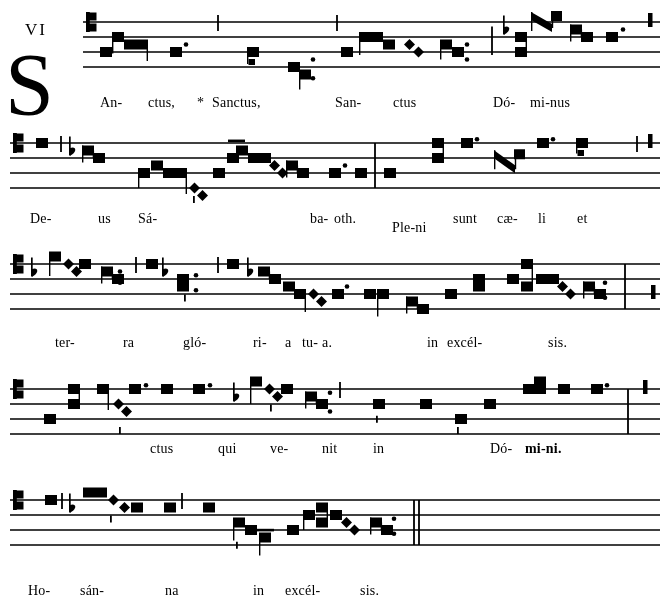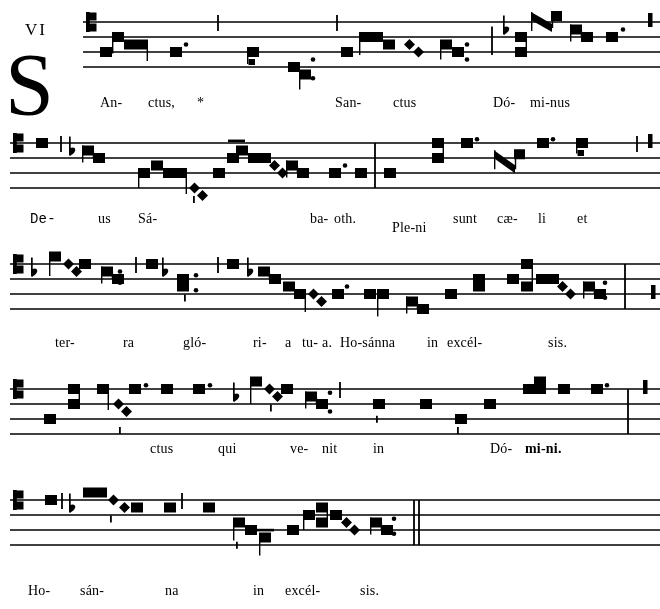--- a/index.html
+++ b/index.html
@@ -134,20 +134,21 @@
             <rect x="606" y="32" width="12" height="10" fill="#000000"></rect>
             <circle cx="623" cy="29.5" r="2.3" fill="#000000"></circle>
           </g>
           <g>
             <rect x="648" y="13" width="4.5" height="14" fill="#000000"></rect>
           </g>
         </svg>
         <div class="lyr" style="left: 100px; top: 95px;">An-</div>
         <div class="lyr" style="left: 148px; top: 95px;">ctus,</div>
         <div class="lyr" style="left: 197px; top: 95px;">*</div>
+        <div class="lyr" style="left: 212px; top: 95px;">Sanctus,</div>
         <div class="lyr" style="left: 335px; top: 95px;">San-</div>
         <div class="lyr" style="left: 393px; top: 95px;">ctus</div>
         <div class="lyr" style="left: 493px; top: 95px;">Dó-</div>
         <div class="lyr" style="left: 530px; top: 95px;">mi-nus</div>
       </div>
       <div class="sys" style="top: 120px; height: 120px;">
         <svg width="660" height="120">
           <g>
             <line x1="10" y1="23" x2="660" y2="23" stroke="#000000" stroke-width="1.6"></line>
             <line x1="10" y1="38" x2="660" y2="38" stroke="#000000" stroke-width="1.6"></line>
@@ -265,21 +266,21 @@
             <line x1="576.7" y1="23" x2="576.7" y2="33.5" stroke="#000000" stroke-width="1.4"></line>
             <rect x="577.5" y="30" width="6.5" height="6" fill="#000000"></rect>
           </g>
           <g>
             <line x1="637" y1="16" x2="637" y2="32" stroke="#000000" stroke-width="1.8"></line>
           </g>
           <g>
             <rect x="648" y="14" width="4.5" height="14" fill="#000000"></rect>
           </g>
         </svg>
-        <div class="lyr" style="left: 30px; top: 91px; font-family: Liberation Mono, monospace;">De-</div>
+        <div class="lyr" style="left: 30px; top: 91px;">De-</div>
         <div class="lyr" style="left: 98px; top: 91px;">us</div>
         <div class="lyr" style="left: 138px; top: 91px;">Sá-</div>
         <div class="lyr" style="left: 310px; top: 91px;">ba-</div>
         <div class="lyr" style="left: 334px; top: 91px; text-align: right;">oth.</div>
         <div class="lyr" style="left: 392px; top: 100px;">Ple-ni</div>
         <div class="lyr" style="left: 453px; top: 91px;">sunt</div>
         <div class="lyr" style="left: 497px; top: 91px;">cæ-</div>
         <div class="lyr" style="left: 538px; top: 91px;">li</div>
         <div class="lyr" style="left: 577px; top: 91px;">et</div>
       </div>
@@ -441,21 +442,20 @@
             <rect x="651" y="45" width="4.5" height="14" fill="#000000"></rect>
           </g>
         </svg>
         <div class="lyr" style="left: 55px; top: 95px;">ter-</div>
         <div class="lyr" style="left: 123px; top: 95px;">ra</div>
         <div class="lyr" style="left: 183px; top: 95px;">gló-</div>
         <div class="lyr" style="left: 253px; top: 95px;">ri-</div>
         <div class="lyr" style="left: 285px; top: 95px;">a</div>
         <div class="lyr" style="left: 302px; top: 95px;">tu-</div>
         <div class="lyr" style="left: 322px; top: 95px;">a.</div>
-        <div class="lyr" style="left: 340px; top: 95px;">Ho-sánna</div>
         <div class="lyr" style="left: 427px; top: 95px;">in</div>
         <div class="lyr" style="left: 447px; top: 95px;">excél-</div>
         <div class="lyr" style="left: 548px; top: 95px;">sis.</div>
       </div>
       <div class="sys" style="top: 362px; height: 118px;">
         <svg width="660" height="118">
           <g>
             <line x1="10" y1="27" x2="660" y2="27" stroke="#000000" stroke-width="1.6"></line>
             <line x1="10" y1="42" x2="660" y2="42" stroke="#000000" stroke-width="1.6"></line>
             <line x1="10" y1="57" x2="660" y2="57" stroke="#000000" stroke-width="1.6"></line>
@@ -568,21 +568,21 @@
           </g>
           <g>
             <line x1="628" y1="27" x2="628" y2="72" stroke="#000000" stroke-width="1.8"></line>
           </g>
           <g>
             <rect x="643" y="18" width="4.5" height="14" fill="#000000"></rect>
           </g>
         </svg>
         <div class="lyr" style="left: 150px; top: 79px;">ctus</div>
         <div class="lyr" style="left: 218px; top: 79px;">qui</div>
-        <div class="lyr" style="left: 270px; top: 79px; margin-left: 20px;">ve-</div>
+        <div class="lyr" style="left: 270px; top: 79px;">ve-</div>
         <div class="lyr" style="left: 322px; top: 79px;">nit</div>
         <div class="lyr" style="left: 373px; top: 79px;">in</div>
         <div class="lyr" style="left: 490px; top: 79px;">Dó-</div>
         <div class="lyr" style="left: 525px; top: 79px; font-weight: bold;">mi-ni.</div>
       </div>
       <div class="sys" style="top: 480px; height: 129px;">
         <svg width="660" height="129">
           <g>
             <line x1="10" y1="20" x2="660" y2="20" stroke="#000000" stroke-width="1.6"></line>
             <line x1="10" y1="35" x2="660" y2="35" stroke="#000000" stroke-width="1.6"></line>

